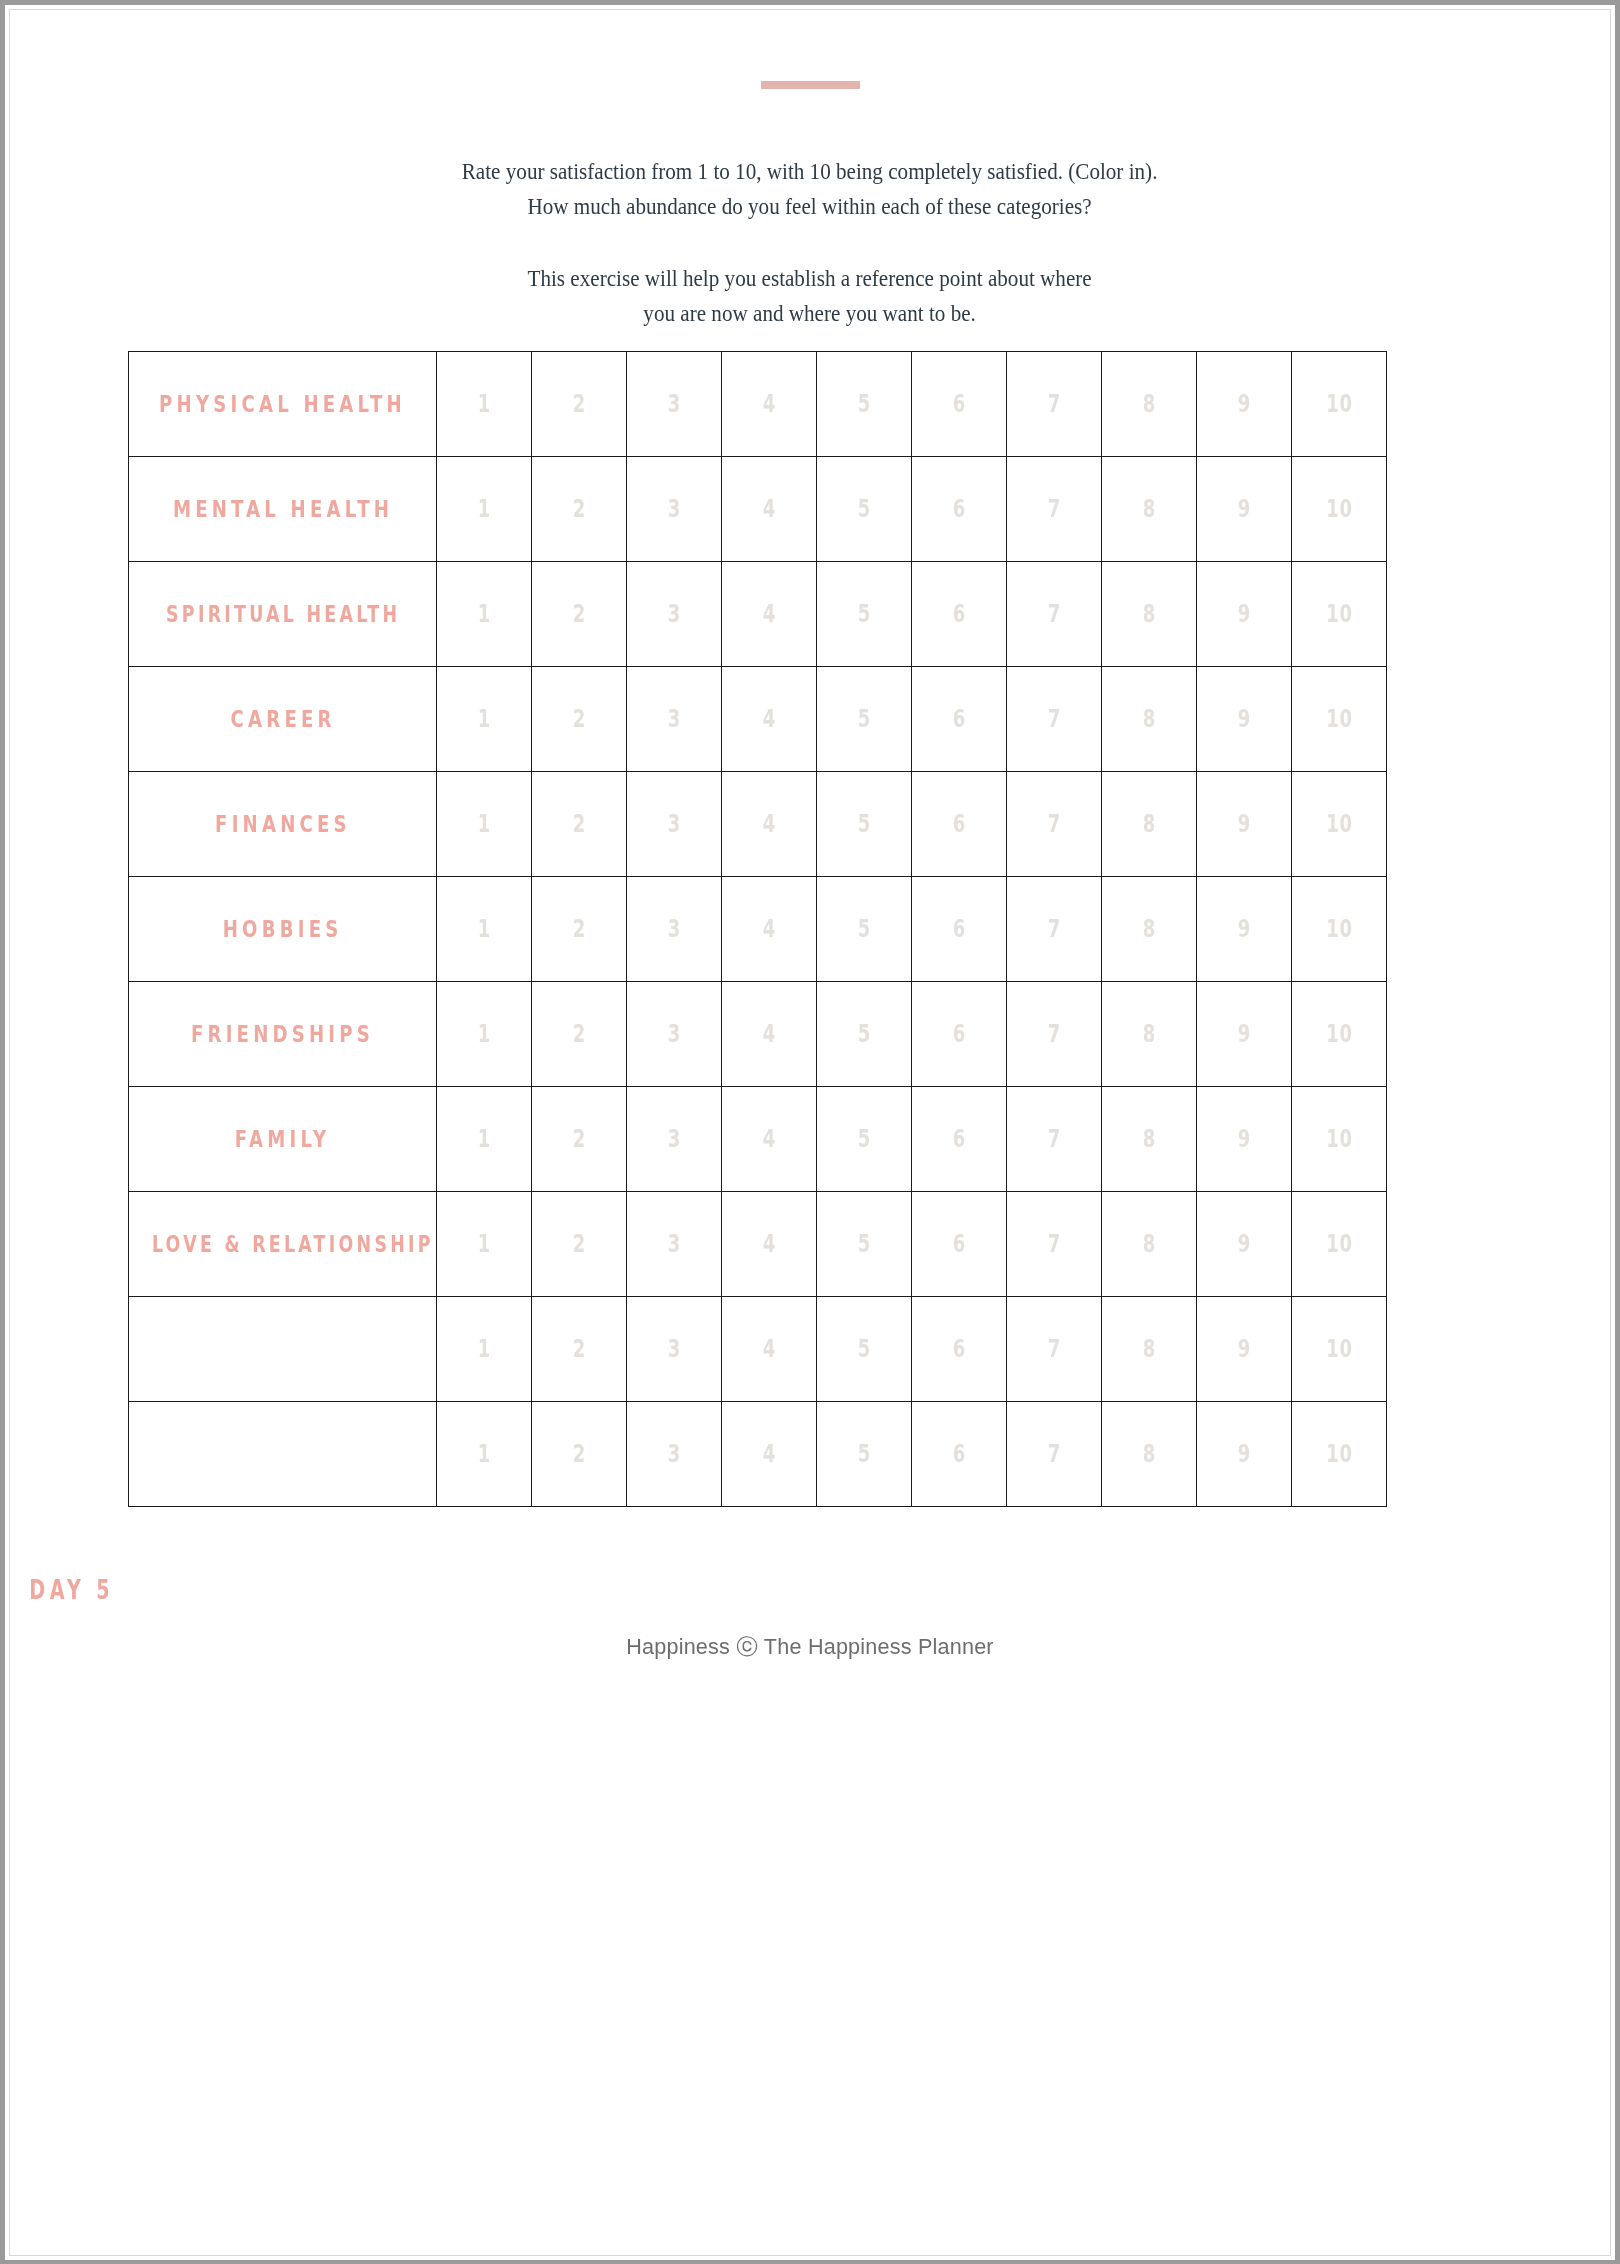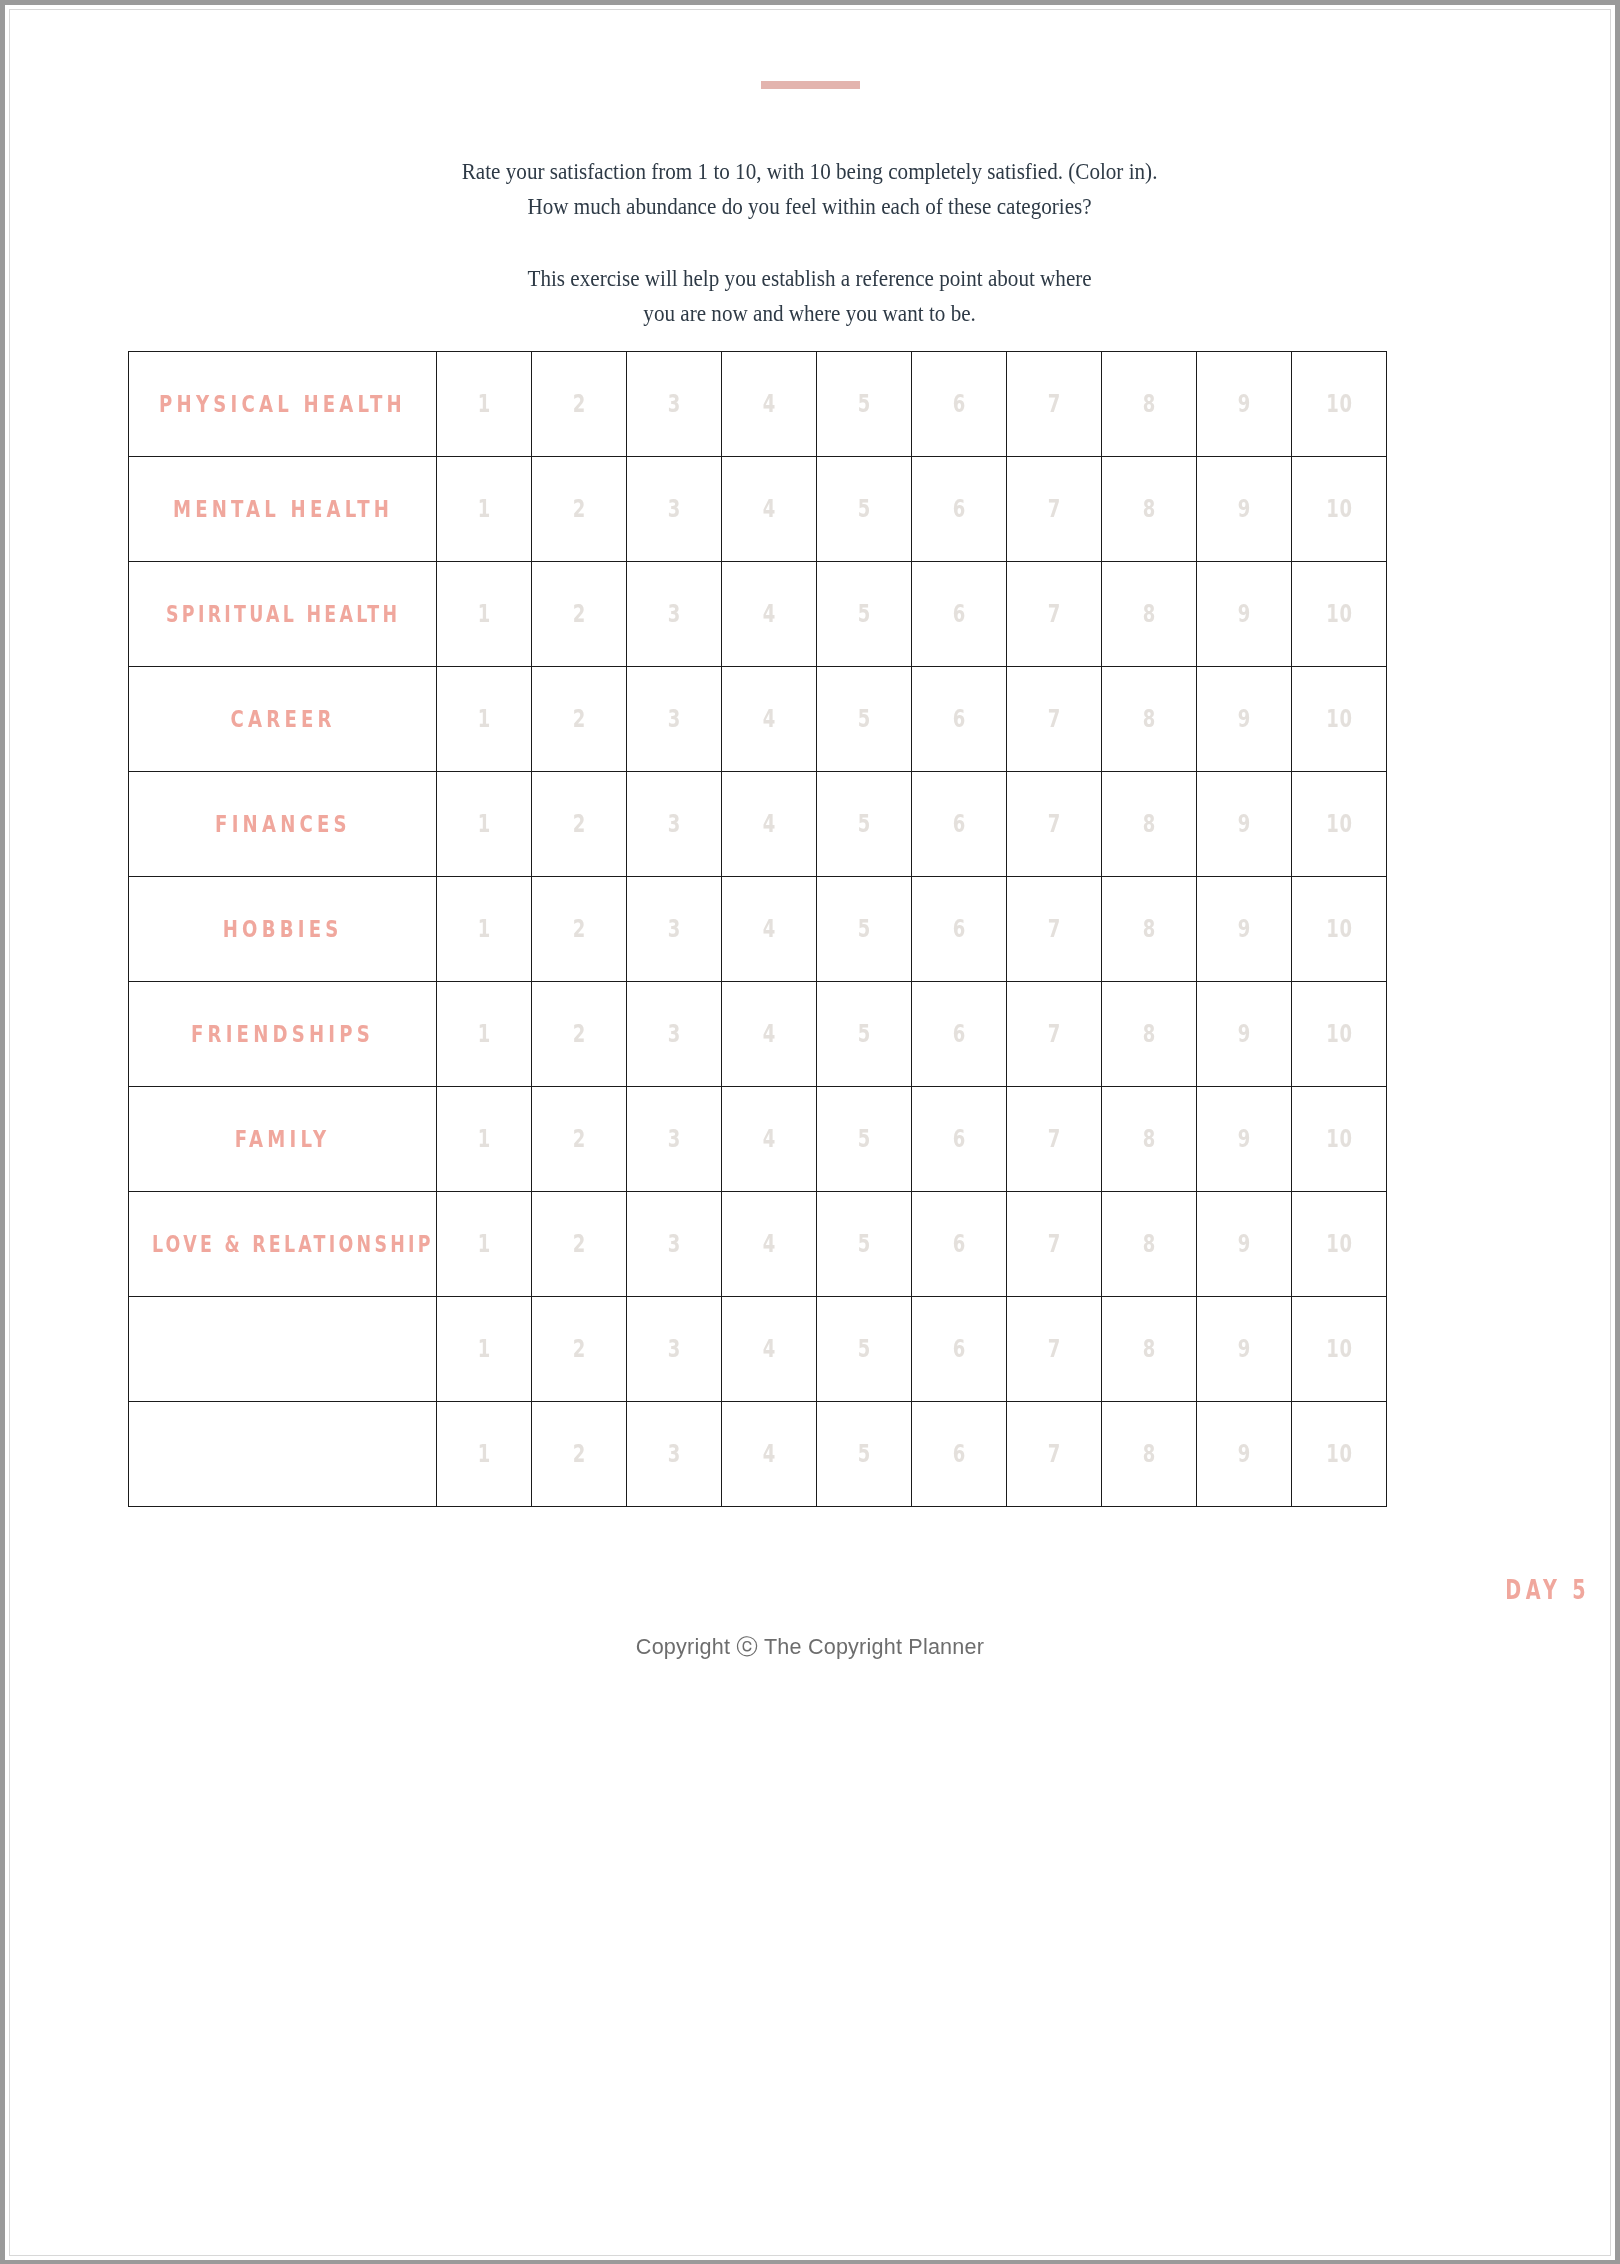--- a/index.html
+++ b/index.html
@@ -152,21 +152,21 @@
     color:#e4e0dc;
     letter-spacing:0.9px;
     transform:scaleX(0.80);
     transform-origin:center center;
     display:inline-block;
   }
 
   
   .day-label {
     margin-top:68px;
-    text-align:right;
+    text-align:left;
     font-family:"Liberation Sans Narrow","DejaVu Sans Condensed","Liberation Sans", sans-serif;
     font-weight:700;
     font-size:26px;
     letter-spacing:5.4px;
     color:#f0a79d;
   }
   .day-label span {
     display:inline-block;
     transform:scaleX(0.82);
     transform-origin:center center;
@@ -347,18 +347,18 @@
                 <td class="num-cell"><span class="num-text">9</span></td>
                 <td class="num-cell"><span class="num-text">10</span></td>
               </tr>
             </tbody>
         </table>
       </div>
 
       <div class="day-label">
         <span>DAY 5</span>
       </div>
-      <div class="copyright">Copyright ⓒ The Copyright Planner</div>
+      <div class="copyright">Happiness ⓒ The Happiness Planner</div>
 
     </div>
   </div>
 </div>
 
 
 </body></html>

